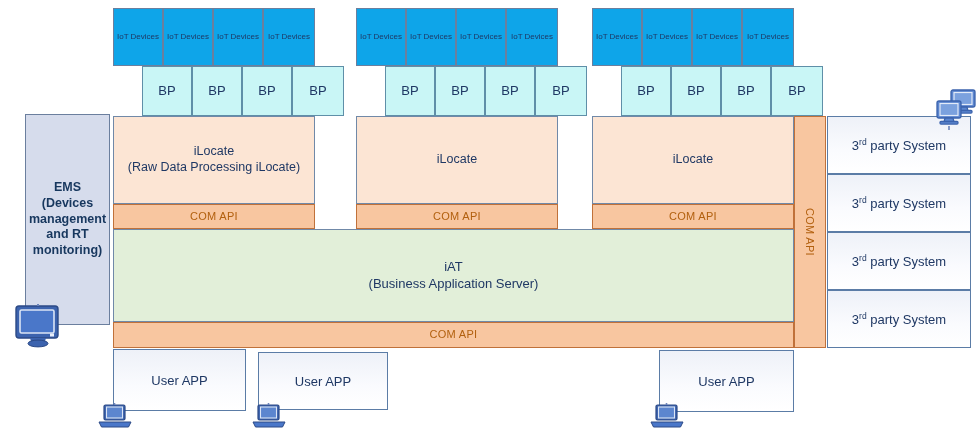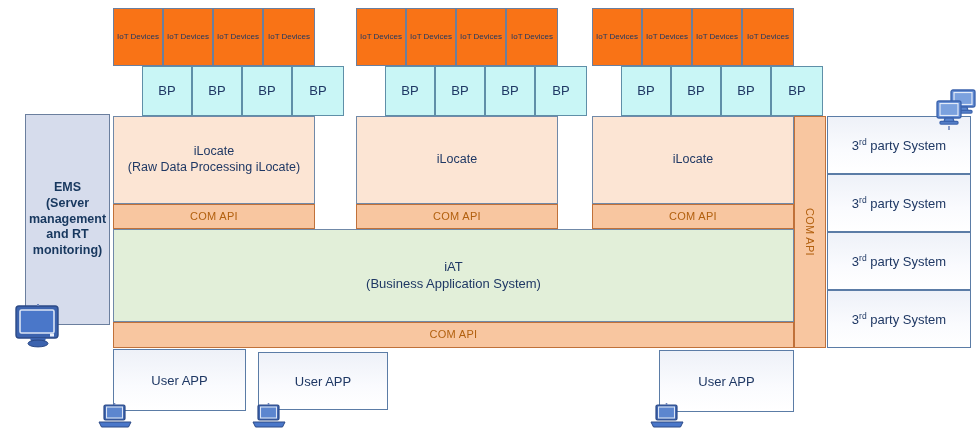--- a/index.html
+++ b/index.html
@@ -5,21 +5,21 @@
   html,body{margin:0;padding:0;background:#ffffff;}
   body{width:979px;height:433px;position:relative;overflow:hidden;
        font-family:"Liberation Sans","DejaVu Sans",sans-serif;}
   .abs{position:absolute;box-sizing:border-box;}
 
   
   .box{border:1px solid #7089a8;display:flex;align-items:center;justify-content:center;
        text-align:center;color:#1f3864;line-height:1.25;}
 
   
-  .iot{background:#f97316;border:1px solid #6b7f9e;font-size:8px;color:#1f3864;}
+  .iot{background:#0ea5e9;border:1px solid #6b7f9e;font-size:8px;color:#1f3864;}
   
   .bp{background:#c9f6f6;border:1px solid #5f8fa8;font-size:13px;color:#1f3864;margin-left:29px;}
   
   .ilocate{background:#fce5d4;border:1px solid #7089a8;font-size:12.5px;color:#1f3864;}
   
   .comapi{background:#f8c6a0;border:1px solid #c0713a;font-size:11px;color:#b2600f;
           letter-spacing:.3px;}
   
   .iat{background:#e2efd9;border:1px solid #7089a8;font-size:13px;color:#1f3864;}
   
@@ -139,34 +139,34 @@
   <div class="abs box ilocate" style="left:592px;top:116px;width:202px;height:88px;">
     <span>iLocate</span>
   </div>
   <div class="abs box comapi" style="left:592px;top:204px;width:202px;height:25px;">
       <span>COM API</span>
     </div>
 </div>
 
 <div class="abs box iat" style="left:113px;top:229px;width:681px;height:93px;flex-direction:column;">
   <span>iAT</span>
-  <span>(Business Application System)</span>
+  <span>(Business Application Server)</span>
 </div>
 
 <div class="abs box comapi" style="left:113px;top:322px;width:681px;height:26px;">
   <span>COM API</span>
 </div>
 
 <div class="abs comapi-v" style="left:794px;top:116px;width:32px;height:232px;display:flex;align-items:center;justify-content:center;">
   <span>COM API</span>
 </div>
 
 <div class="abs box ems" style="left:25px;top:114px;width:85px;height:211px;flex-direction:column;">
   <span>EMS</span>
-  <span>(Server</span>
+  <span>(Devices</span>
   <span>management</span>
   <span>and RT</span>
   <span>monitoring)</span>
 </div>
 
 <svg class="ico" width="48" height="46" style="left:14px;top:304px;" viewBox="0 0 48 46">
   <rect x="2" y="2" width="42" height="32" rx="3" fill="#3c63ae" stroke="#2c4a86" stroke-width="1.4"></rect>
   <rect x="6" y="6" width="34" height="23" rx="1.5" fill="#4a77c9" stroke="#dbe5f5" stroke-width="1.6"></rect>
   <rect x="36" y="29.5" width="4" height="3" fill="#e8eefa"></rect>
   <path d="M16 34 h16 l-1.5 5 h-13 z" fill="#3c63ae"></path>

